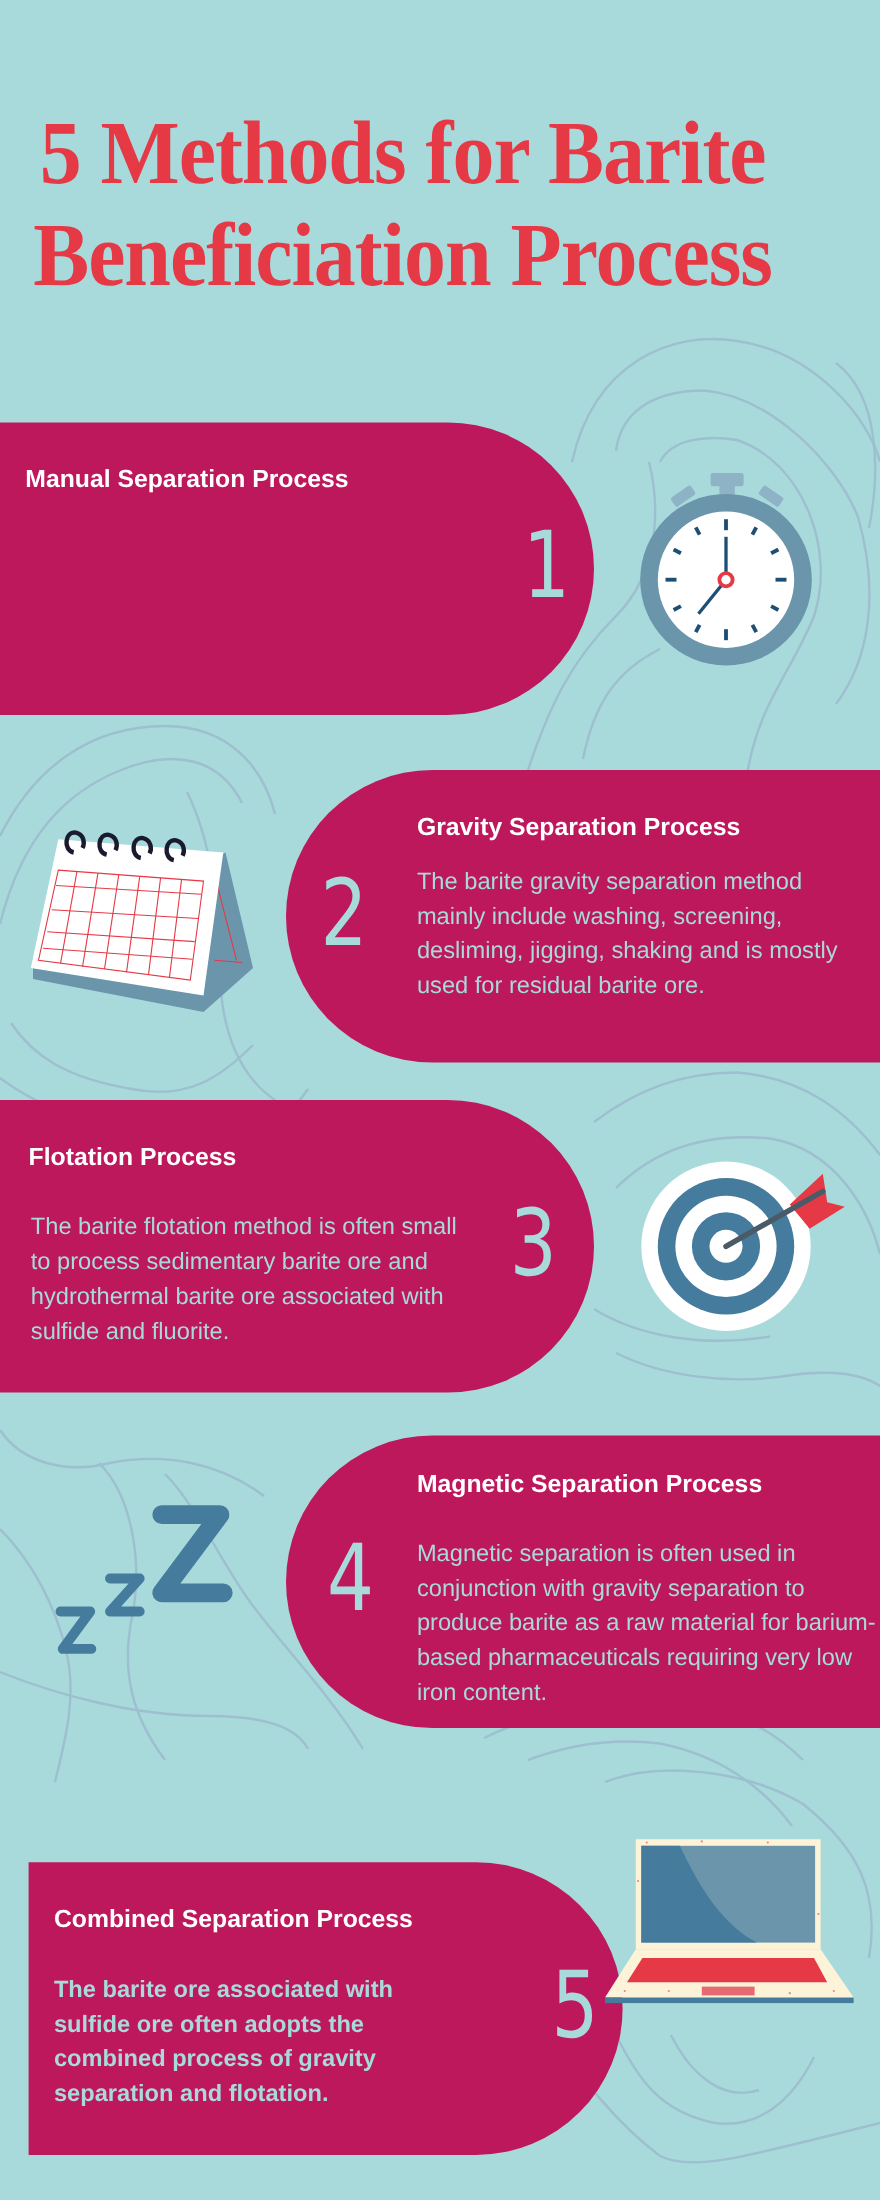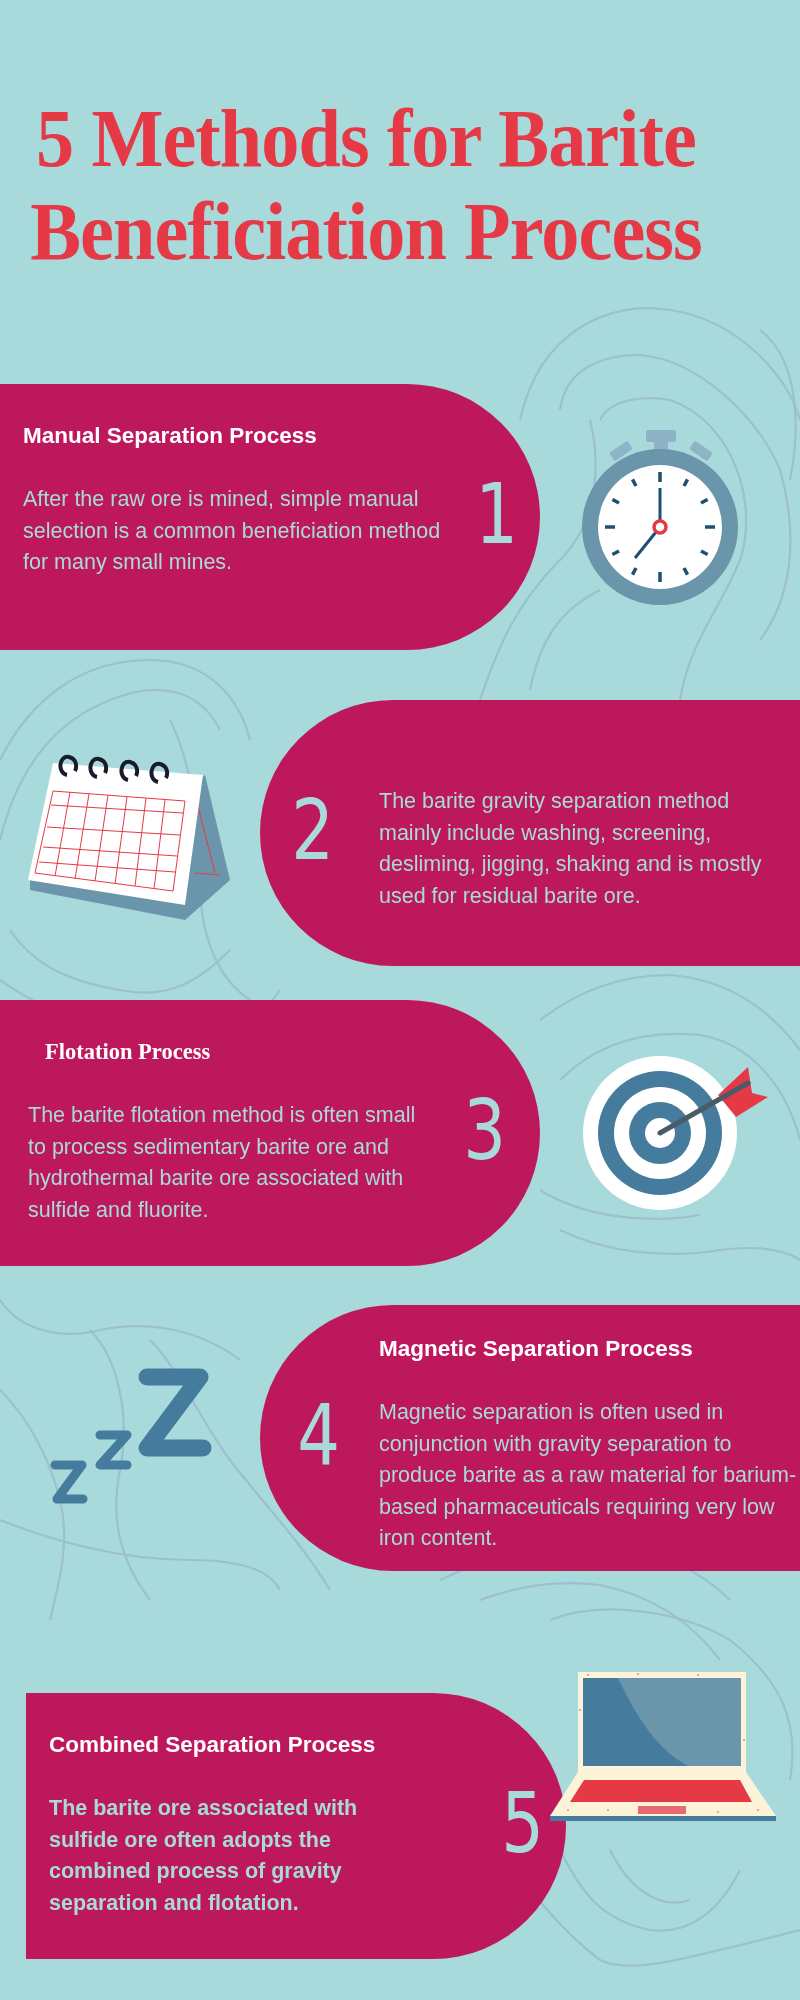--- a/index.html
+++ b/index.html
@@ -77,21 +77,20 @@
   <path d="M610 1850 C 630 1890, 660 1910, 690 1900"></path>
 </svg>
 
 <h1 class="title">
   <span>5 Methods for Barite</span>
   <span>Beneficiation Process</span>
 </h1>
 
 <section class="card left" style="top:384px;">
   <h2 class="heading">Manual Separation Process</h2>
-  <p class="body" style="width:440px;">After the raw ore is mined, simple manual selection is a common beneficiation method for many small mines.</p>
   <div class="num">1</div>
 </section>
 <svg class="icon" style="left:580px; top:430px;" width="160" height="180" viewBox="0 0 160 180">
   <rect x="66" y="0" width="30" height="12" rx="2" fill="#8fb3c6"></rect>
   <rect x="74" y="10" width="14" height="12" fill="#8fb3c6"></rect>
   <rect x="30" y="16" width="22" height="10" rx="2" fill="#8fb3c6" transform="rotate(-35 41 21)"></rect>
   <rect x="110" y="16" width="22" height="10" rx="2" fill="#8fb3c6" transform="rotate(35 121 21)"></rect>
   <circle cx="80" cy="97" r="78" fill="#6a95ab"></circle>
   <circle cx="80" cy="97" r="62" fill="#ffffff"></circle>
   <g stroke="#1d4e73" stroke-width="3.5" stroke-linecap="butt">
@@ -107,20 +106,21 @@
       <line x1="32.4" y1="124.5" x2="39" y2="121"></line>
     <line x1="32.4" y1="69.5" x2="39" y2="73"></line>
       <line x1="52.5" y1="49.4" x2="56" y2="56"></line>
   </g>
   <line x1="80" y1="97" x2="80" y2="58" stroke="#1d4e73" stroke-width="3"></line>
   <line x1="80" y1="97" x2="55" y2="128" stroke="#1d4e73" stroke-width="3"></line>
   <circle cx="80" cy="97" r="6" fill="#ffffff" stroke="#e63946" stroke-width="3.5"></circle>
 </svg>
 
 <section class="card right" style="top:700px;">
+  <h2 class="heading">Gravity Separation Process</h2>
   <p class="body" style="top:86px; width:405px;">The barite gravity separation method mainly include washing, screening, desliming, jigging, shaking and is mostly used for residual barite ore.</p>
   <div class="num">2</div>
 </section>
 <svg class="icon" style="left:25px; top:745px;" width="210" height="180" viewBox="0 0 210 180">
   <path d="M180 30 L205 135 L160 175 L5 145 L5 130 Z" fill="#6a95ab"></path>
   <path d="M165 30 L190 128" stroke="#e63946" stroke-width="1"></path>
   <path d="M170 128 L195 130" stroke="#e63946" stroke-width="1"></path>
   <path d="M28 18 L178 30 L160 160 L3 135 Z" fill="#ffffff"></path>
   <g stroke="#e63946" stroke-width="1" fill="none">
     <path d="M28 46 L160 56 L148 146 L10 128 Z"></path>
@@ -137,21 +137,21 @@
   </g>
   <g fill="none" stroke="#1a1a2e" stroke-width="4">
     <path d="M42 30 C 32 28, 34 10, 44 12 C 52 14, 52 22, 50 26"></path>
     <path d="M72 32 C 62 30, 64 12, 74 14 C 82 16, 82 24, 80 28"></path>
     <path d="M103 35 C 93 33, 95 15, 105 17 C 113 19, 113 27, 111 31"></path>
     <path d="M133 37 C 123 35, 125 17, 135 19 C 143 21, 143 29, 141 33"></path>
   </g>
 </svg>
 
 <section class="card left" style="top:1000px;">
-  <h2 class="heading" style="left:45px;font-family:Liberation Serif, serif;">Flotation Process</h2>
+  <h2 class="heading" style="left:26px;">Flotation Process</h2>
   <p class="body" style="left:28px; width:400px;">The barite flotation method is often small to process sedimentary barite ore and hydrothermal barite ore associated with sulfide and fluorite.</p>
   <div class="num" style="left:458px;">3</div>
 </section>
 <svg class="icon" style="left:580px; top:1055px;" width="190" height="160" viewBox="0 0 190 160">
   <circle cx="80" cy="78" r="77" fill="#ffffff"></circle>
   <circle cx="80" cy="78" r="62" fill="#457b9d"></circle>
   <circle cx="80" cy="78" r="46" fill="#ffffff"></circle>
   <circle cx="80" cy="78" r="31" fill="#457b9d"></circle>
   <circle cx="80" cy="78" r="15" fill="#ffffff"></circle>
   <path d="M138 40 L168 12 L172 38 L188 42 L156 62 Z" fill="#e63946"></path>

